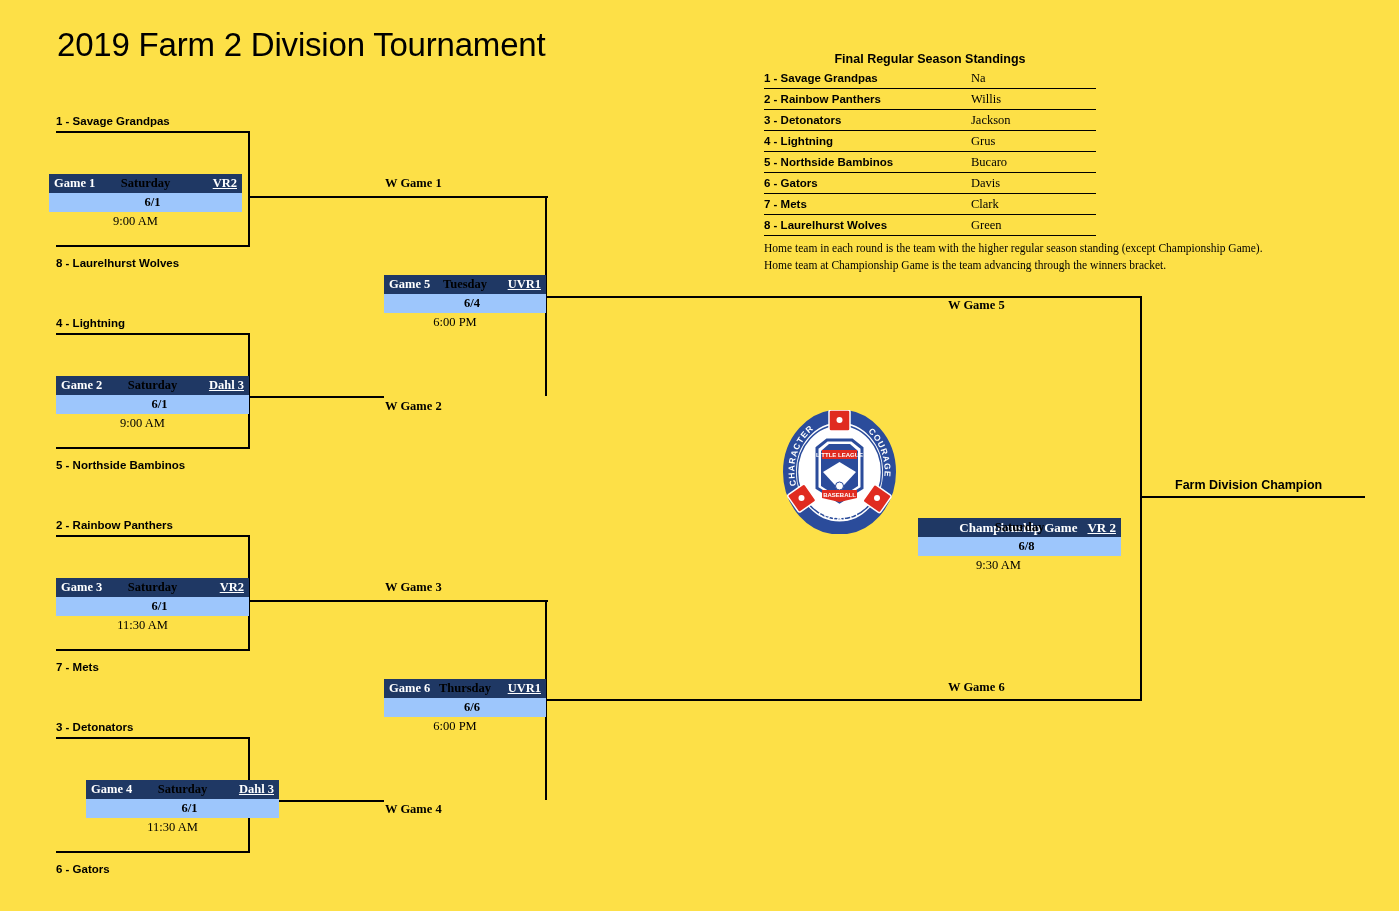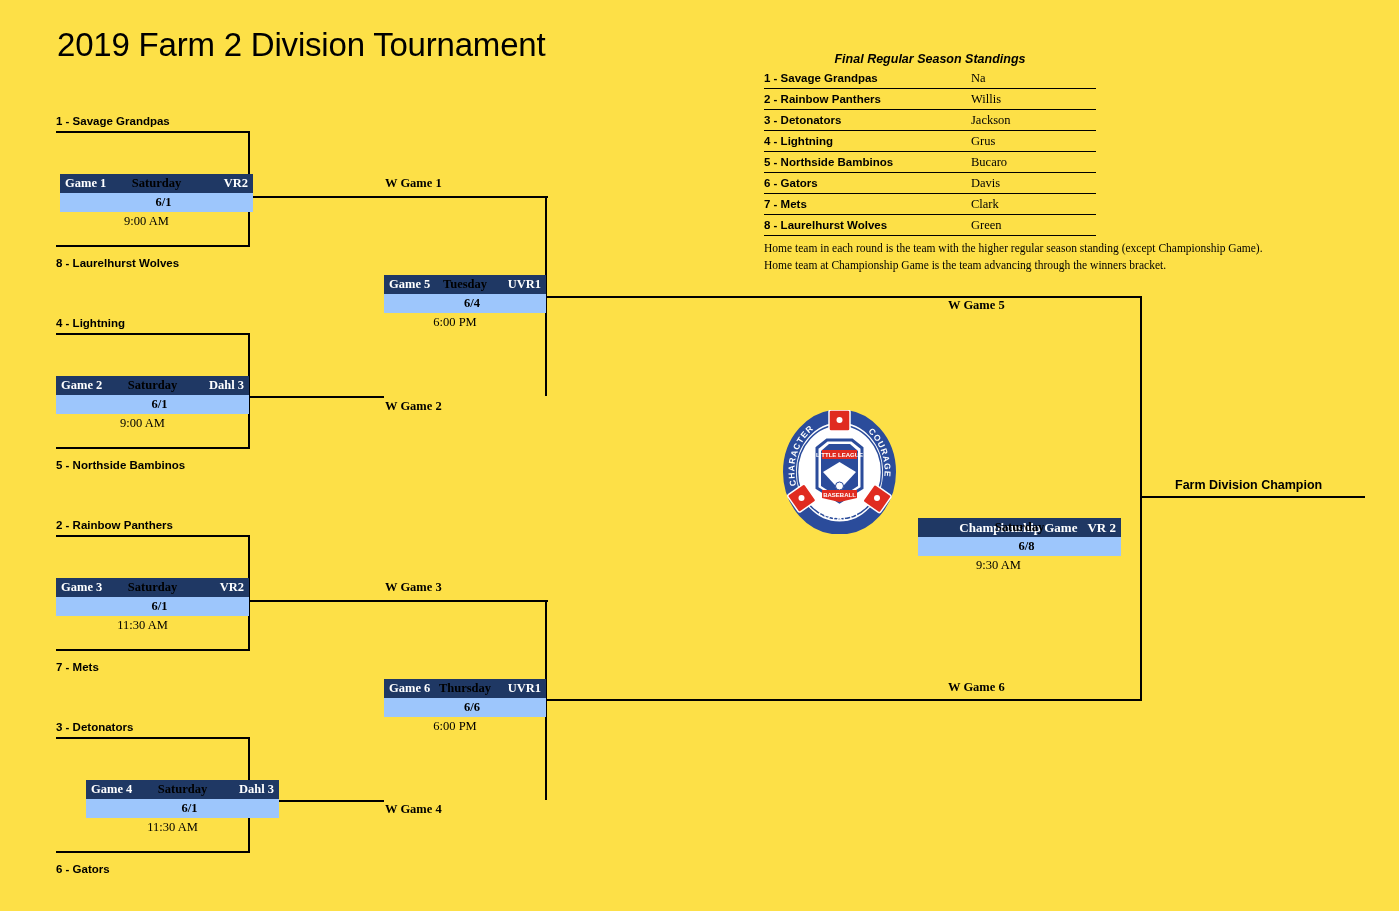--- a/index.html
+++ b/index.html
@@ -38,21 +38,20 @@
     top: 52px;
     width: 332px;
   }
   .standings-title {
     font-family: "Liberation Sans", sans-serif;
     font-size: 12.5px;
     font-weight: bold;
     text-align: center;
     color: #000000;
     margin-bottom: 2px;
-    font-style: italic;
   }
   .st-row {
     display: flex;
     align-items: baseline;
     border-bottom: 1px solid #000000;
     height: 20px;
     line-height: 20px;
   }
   .st-team {
     width: 188px;
@@ -121,21 +120,21 @@
     line-height: 19px;
     display: flex;
     align-items: center;
     font-family: "Liberation Serif", serif;
     font-size: 12.5px;
     font-weight: bold;
     padding: 0 5px;
     box-sizing: border-box;
   }
   .gb-head .gname { flex: 0 0 auto; }
-  .gb-head .gfield { margin-left: auto; }
+  .gb-head .gfield { margin-left: auto; text-decoration: underline; }
   .gb-sub {
     background: #9DC6FC;
     color: #000000;
     height: 19px;
     line-height: 19px;
     display: flex;
     align-items: center;
     justify-content: flex-end;
     font-family: "Liberation Serif", serif;
     font-size: 12.5px;
@@ -276,21 +275,21 @@
   <div class="seed" style="left:56px; top:721px;">3 - Detonators</div>
   <div class="seed" style="left:56px; top:863px;">6 - Gators</div>
 
   <div class="wlabel" style="left:385px; top:176px;">W Game 1</div>
   <div class="wlabel" style="left:385px; top:399px;">W Game 2</div>
   <div class="wlabel" style="left:385px; top:580px;">W Game 3</div>
   <div class="wlabel" style="left:385px; top:802px;">W Game 4</div>
   <div class="wlabel" style="left:948px; top:298px;">W Game 5</div>
   <div class="wlabel" style="left:948px; top:680px;">W Game 6</div>
 
-  <div class="gamebox" style="left:60px; top:174px; width:193px;">
+  <div class="gamebox" style="left:49px; top:174px; width:193px;">
     <div class="gb-head">
       <span class="gname">Game 1</span>
       <span class="gfield">VR2</span>
     </div>
     <div class="gb-sub">
       <span class="gday">Saturday</span>
       <span class="gdate">6/1</span>
     </div>
     <div class="gb-time">9:00 AM</div>
   </div>

